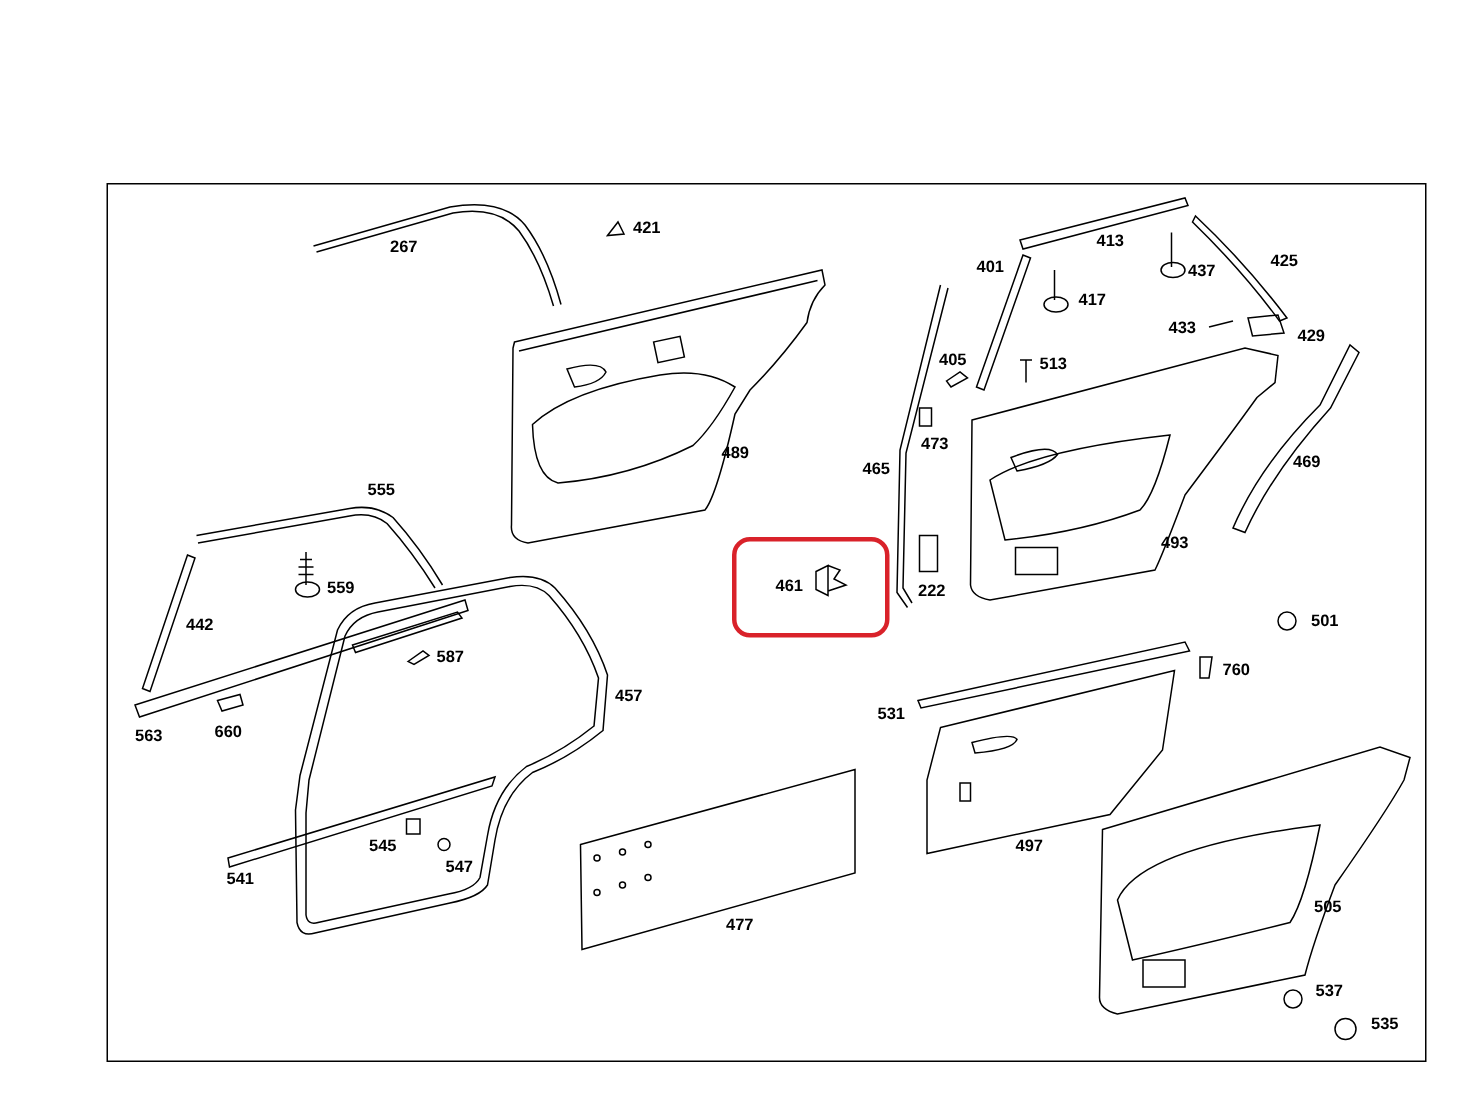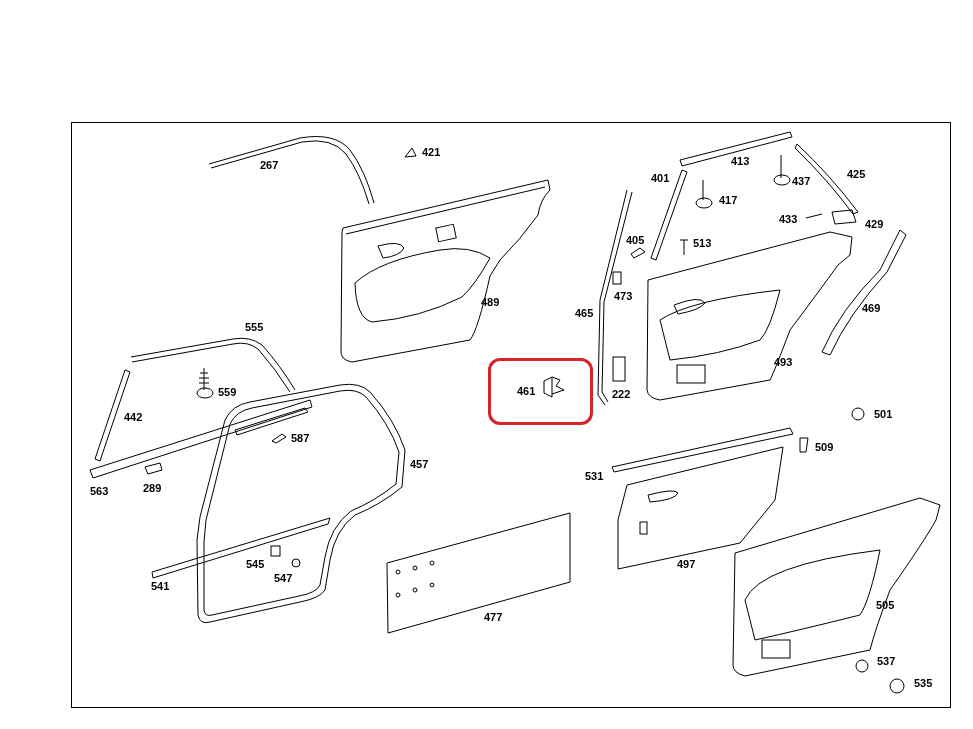--- a/index.html
+++ b/index.html
@@ -136,41 +136,41 @@
 
 <div id="labels">
   <span class="lbl" style="left:260px;top:159px">267</span>
   <span class="lbl" style="left:422px;top:146px">421</span>
   <span class="lbl" style="left:481px;top:296px">489</span>
   <span class="lbl" style="left:245px;top:321px">555</span>
   <span class="lbl" style="left:218px;top:386px">559</span>
   <span class="lbl" style="left:124px;top:411px">442</span>
   <span class="lbl" style="left:291px;top:432px">587</span>
   <span class="lbl" style="left:90px;top:485px">563</span>
-  <span class="lbl" style="left:143px;top:482px">289</span>
+  <span class="lbl" style="left:143px;top:482px">660</span>
   <span class="lbl" style="left:410px;top:458px">457</span>
   <span class="lbl" style="left:246px;top:558px">545</span>
-  <span class="lbl" style="left:274px;top:572px">547</span>
+  <span class="lbl" style="left:297px;top:572px">547</span>
   <span class="lbl" style="left:151px;top:580px">541</span>
   <span class="lbl" style="left:484px;top:611px">477</span>
   <span class="lbl" style="left:517px;top:385px">461</span>
   <span class="lbl" style="left:731px;top:155px">413</span>
   <span class="lbl" style="left:651px;top:172px">401</span>
   <span class="lbl" style="left:792px;top:175px">437</span>
   <span class="lbl" style="left:847px;top:168px">425</span>
   <span class="lbl" style="left:719px;top:194px">417</span>
   <span class="lbl" style="left:779px;top:213px">433</span>
   <span class="lbl" style="left:865px;top:218px">429</span>
   <span class="lbl" style="left:626px;top:234px">405</span>
   <span class="lbl" style="left:693px;top:237px">513</span>
   <span class="lbl" style="left:614px;top:290px">473</span>
   <span class="lbl" style="left:575px;top:307px">465</span>
   <span class="lbl" style="left:862px;top:302px">469</span>
   <span class="lbl" style="left:774px;top:356px">493</span>
   <span class="lbl" style="left:612px;top:388px">222</span>
   <span class="lbl" style="left:874px;top:408px">501</span>
-  <span class="lbl" style="left:815px;top:441px">509</span>
+  <span class="lbl" style="left:815px;top:441px">760</span>
   <span class="lbl" style="left:585px;top:470px">531</span>
   <span class="lbl" style="left:677px;top:558px">497</span>
   <span class="lbl" style="left:876px;top:599px">505</span>
   <span class="lbl" style="left:877px;top:655px">537</span>
   <span class="lbl" style="left:914px;top:677px">535</span>
 </div>
 
 </body></html>

